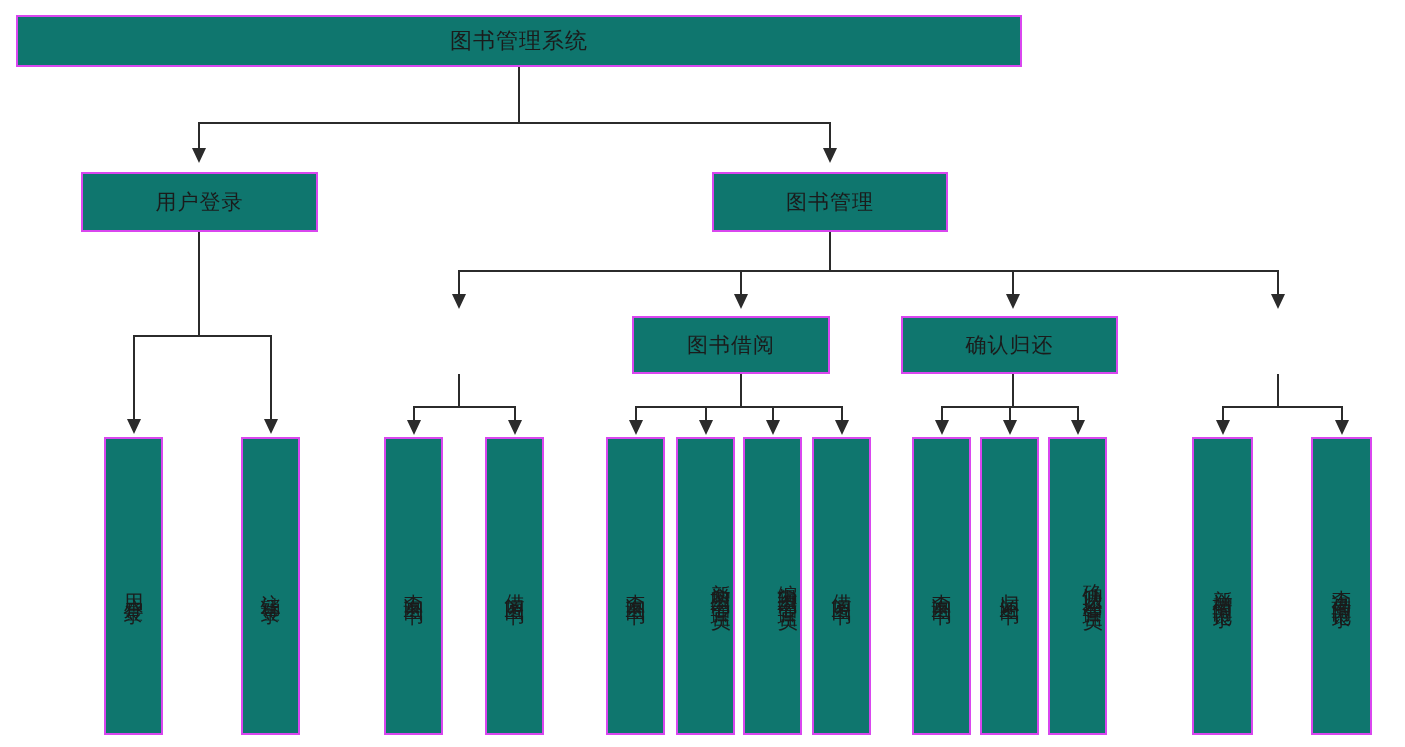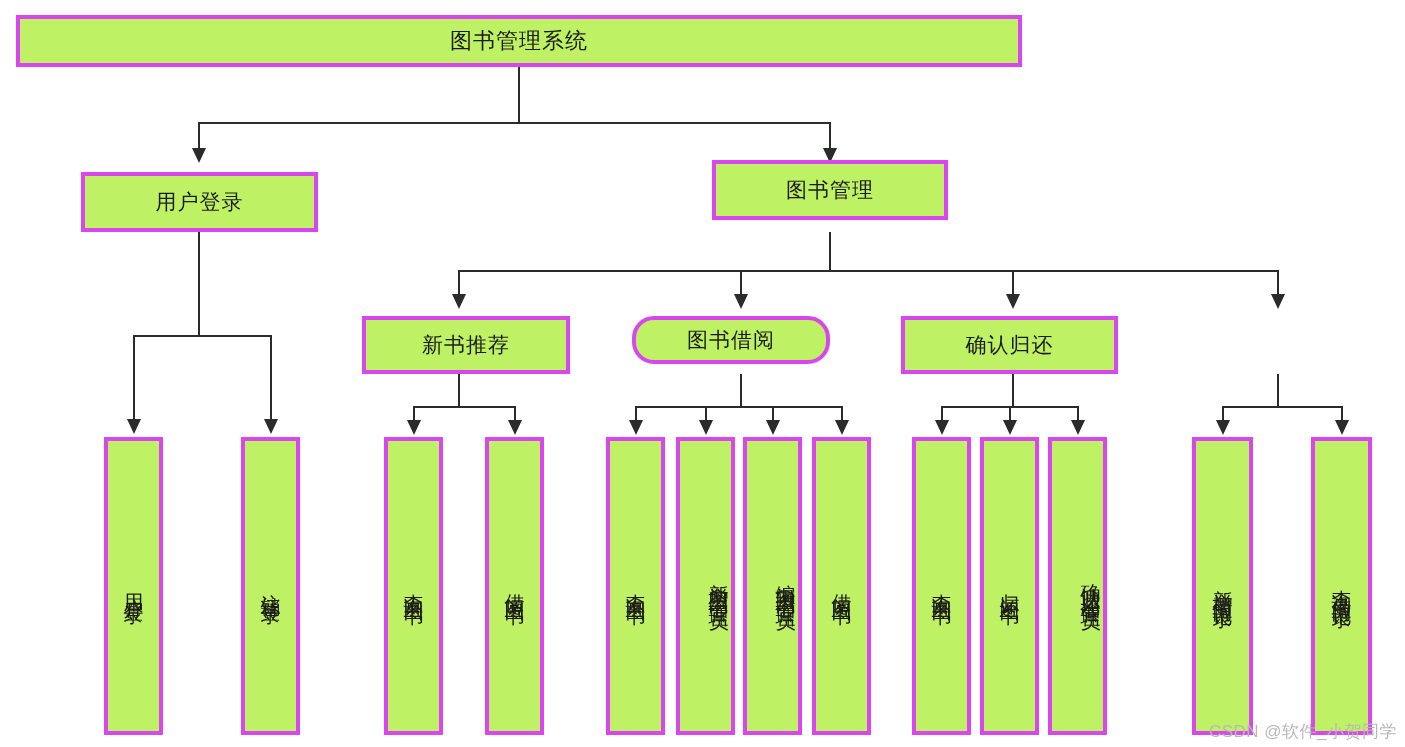--- a/index.html
+++ b/index.html
@@ -12,22 +12,22 @@
     position:relative;
     width:1405px;
     height:747px;
     background:#ffffff;
     overflow:hidden;
   }
   
   .node{
     position:absolute;
     box-sizing:border-box;
-    border:4px solid #d946ef;
-    background:#bef264;
+    border:2px solid #d946ef;
+    background:#0f766e;
     display:flex;
     align-items:center;
     justify-content:center;
     text-align:center;
     color:#1b1b1b;
   }
   .node.h{            
     font-size:21px;
     letter-spacing:1px;
     line-height:1.1;
@@ -83,21 +83,21 @@
   <div class="ln v" style="left:518px; top:67px; height:56px;"></div>
   <div class="ln h" style="left:198px; top:122px; width:632px;"></div>
   <div class="ln v" style="left:198px; top:122px; height:28px;"></div>
   <div class="arw" style="left:192px; top:148px;"></div>
   <div class="ln v" style="left:829px; top:122px; height:28px;"></div>
   <div class="arw" style="left:823px; top:148px;"></div>
 
   <div class="node h" style="left:81px; top:172px; width:237px; height:60px;">
     <span>用户登录</span>
   </div>
-  <div class="node h" style="left:712px; top:160px; width:236px; height:60px;">
+  <div class="node h" style="left:712px; top:172px; width:236px; height:60px;">
     <span>图书管理</span>
   </div>
 
   <div class="ln v" style="left:198px; top:232px; height:104px;"></div>
   <div class="ln h" style="left:133px; top:335px; width:138px;"></div>
   <div class="ln v" style="left:133px; top:335px; height:85px;"></div>
   <div class="arw" style="left:127px; top:419px;"></div>
   <div class="ln v" style="left:270px; top:335px; height:85px;"></div>
   <div class="arw" style="left:264px; top:419px;"></div>
 
@@ -105,24 +105,21 @@
   <div class="ln h" style="left:458px; top:270px; width:821px;"></div>
   <div class="ln v" style="left:458px; top:270px; height:25px;"></div>
   <div class="arw" style="left:452px; top:294px;"></div>
   <div class="ln v" style="left:740px; top:270px; height:25px;"></div>
   <div class="arw" style="left:734px; top:294px;"></div>
   <div class="ln v" style="left:1012px; top:270px; height:25px;"></div>
   <div class="arw" style="left:1006px; top:294px;"></div>
   <div class="ln v" style="left:1277px; top:270px; height:25px;"></div>
   <div class="arw" style="left:1271px; top:294px;"></div>
 
-  <div class="node h" style="left:362px; top:316px; width:208px; height:58px;">
-    <span>新书推荐</span>
-  </div>
-  <div class="node h" style="left:632px; top:316px; width:198px; height:48px;border-radius:22px;">
+  <div class="node h" style="left:632px; top:316px; width:198px; height:58px;">
     <span>图书借阅</span>
   </div>
   <div class="node h" style="left:901px; top:316px; width:217px; height:58px;">
     <span>确认归还</span>
   </div>
 
   <div class="ln v" style="left:458px; top:374px; height:33px;"></div>
   <div class="ln h" style="left:413px; top:406px; width:103px;"></div>
   <div class="ln v" style="left:413px; top:406px; height:16px;"></div>
   <div class="arw" style="left:407px; top:420px;"></div>
@@ -193,15 +190,14 @@
     <span>确认归还（管理员）</span>
   </div>
 
   <div class="node v mid" style="left:1192px; top:437px; width:61px; height:298px;">
     <span>新增借阅记录</span>
   </div>
   <div class="node v mid" style="left:1311px; top:437px; width:61px; height:298px;">
     <span>查询借阅记录</span>
   </div>
 
-  <div id="watermark">CSDN @软件_小贺同学</div>
 
 </div>
 
 </body></html>

